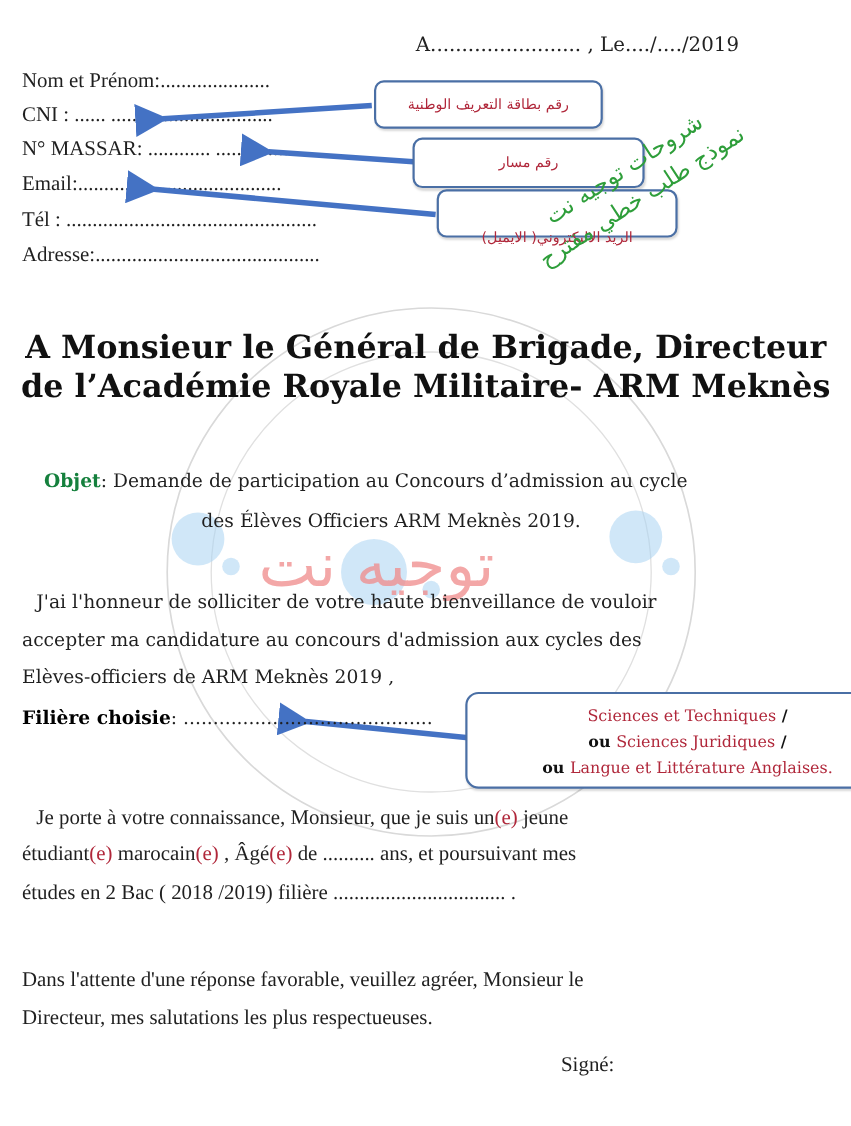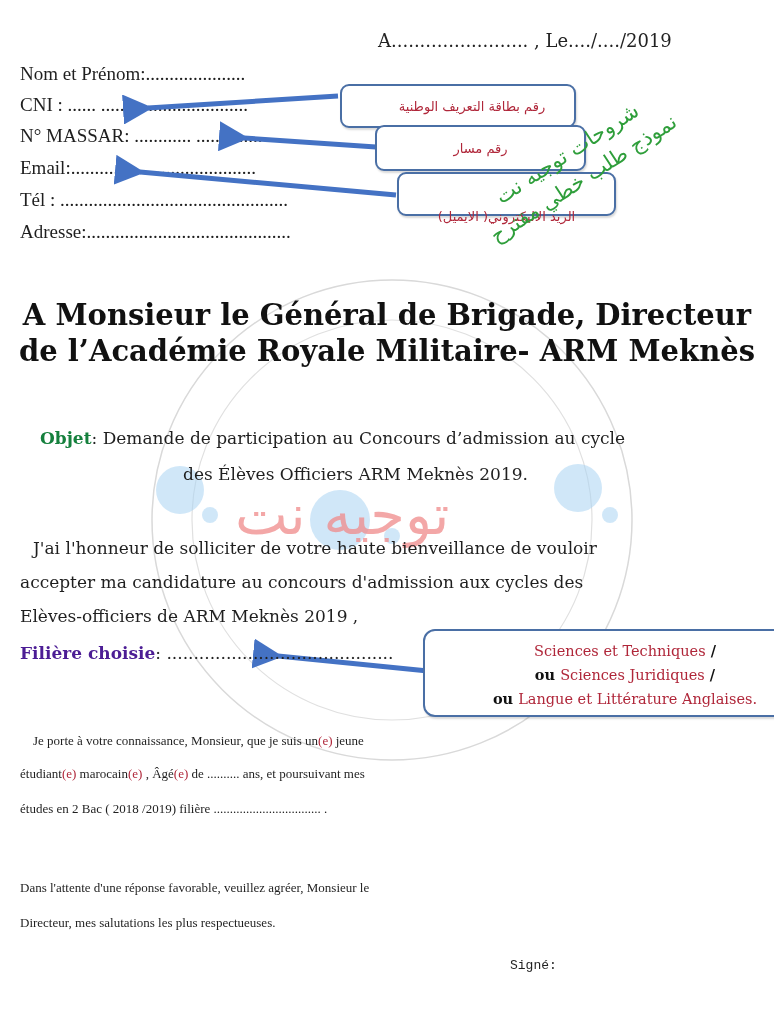--- a/index.html
+++ b/index.html
@@ -6,21 +6,21 @@
   body { width:774px; height:1024px; position:relative; overflow:hidden;
          font-family:"Liberation Serif","DejaVu Serif",serif; color:#1f1f1f; }
   .abs { position:absolute; white-space:nowrap; }
   .wm { position:absolute; pointer-events:none; }
   .fld { font-size:19px; left:20px; }
   .slab { font-family:"DejaVu Serif",serif; font-size:17px; }
   .callout { position:absolute; border:2px solid #4a6fa5; border-radius:9px; background:#fff;
              display:flex; align-items:center; justify-content:center;
              color:#b0273a; font-family:"DejaVu Sans",sans-serif; font-size:13px; box-shadow:1px 2px 2px rgba(0,0,0,0.15); }
   .title { font-family:"DejaVu Serif",serif; font-weight:bold; font-size:29px; color:#111; text-align:center; width:774px; left:0; }
-  .body-line { font-size:13px; left:20px; }
+  .body-line { font-size:19px; left:20px; }
   .red { color:#b0273a; }
   .filiere-box { position:absolute; left:423px; top:629px; width:404px; height:88px;
     border:2px solid #4a6fa5; border-radius:12px; background:#fff; box-shadow:1px 2px 2px rgba(0,0,0,0.15);
     font-family:"DejaVu Serif",serif; font-size:14.5px; text-align:center; line-height:23px; padding-top:8px; box-sizing:border-box; }
   .filiere-box b { color:#111; }
 </style>
 </head>
 <body>
 
 <svg class="wm" width="774" height="1024" style="left:0;top:0;">
@@ -63,21 +63,21 @@
     </marker>
   </defs>
   <g stroke="#4472c4" stroke-width="5" fill="none">
     <line x1="338" y1="96" x2="148" y2="108" marker-end="url(#ah)"></line>
     <line x1="376" y1="147" x2="244" y2="138" marker-end="url(#ah)"></line>
     <line x1="396" y1="195" x2="140" y2="172" marker-end="url(#ah)"></line>
     <line x1="428" y1="671" x2="278" y2="656" marker-end="url(#ah)"></line>
   </g>
 </svg>
 
-<div class="callout" style="left:340px;top:84px;width:204px;height:40px;padding-left:28px;">
+<div class="callout" style="left:340px;top:73px;width:204px;height:40px;">
   <span style="direction:rtl;">رقم بطاقة التعريف الوطنية</span>
 </div>
 <div class="callout" style="left:375px;top:125px;width:207px;height:42px;">
   <span style="direction:rtl;">رقم مسار</span>
 </div>
 <div class="callout" style="left:397px;top:172px;width:215px;height:40px;">
   <span style="direction:rtl;margin-top:44px;">الريد الاليكتروني( الايميل)</span>
 </div>
 
 <div class="abs" style="left:468px;top:200px;transform:rotate(-33deg);transform-origin:left top;font-family:'DejaVu Sans',sans-serif;font-size:21px;color:#2e9e3a;direction:rtl;line-height:30px;text-align:center;">
@@ -91,32 +91,32 @@
 <div class="abs slab" style="left:40px;top:428px;">
   <b style="color:#15803d;">Objet</b><span>: Demande de participation au Concours d’admission au cycle</span>
 </div>
 <div class="abs slab" style="left:183px;top:464px;">des Élèves Officiers ARM Meknès 2019.</div>
 
 <div class="abs slab" style="left:33px;top:538px;">J'ai l'honneur de solliciter de votre haute bienveillance de vouloir</div>
 <div class="abs slab" style="left:20px;top:572px;">accepter ma candidature au concours d'admission aux cycles des</div>
 <div class="abs slab" style="left:20px;top:606px;">Elèves-officiers de ARM Meknès 2019 ,</div>
 
 <div class="abs slab" style="left:20px;top:643px;">
-  <b style="color:#4c1d95;">Filière choisie</b><span>: ..........................................</span>
+  <b style="color:#000000;">Filière choisie</b><span>: ..........................................</span>
 </div>
 <div class="filiere-box">
   <div><b></b><span class="red">Sciences et Techniques</span><b> /</b></div>
   <div><b>ou </b><span class="red">Sciences Juridiques</span><b>  /</b></div>
   <div><b>ou </b><span class="red">Langue et Littérature Anglaises.</span><b></b></div>
 </div>
 
 <div class="abs body-line" style="left:33px;top:733px;">
   <span>Je porte à votre connaissance, Monsieur, que je suis un</span><span class="red">(e)</span><span> jeune</span>
 </div>
 <div class="abs body-line" style="top:766px;">
   <span>étudiant</span><span class="red">(e)</span><span> marocain</span><span class="red">(e)</span><span>  , Âgé</span><span class="red">(e)</span><span>  de .......... ans, et poursuivant mes</span>
 </div>
 <div class="abs body-line" style="top:801px;">études en 2 Bac ( 2018 /2019) filière ................................. .</div>
 
 <div class="abs body-line" style="top:880px;">Dans l'attente d'une réponse favorable, veuillez agréer, Monsieur le</div>
 <div class="abs body-line" style="top:915px;">Directeur, mes salutations les plus respectueuses.</div>
 
-<div class="abs body-line" style="left:510px;top:958px;font-family:Liberation Mono, monospace;">Signé:</div>
+<div class="abs body-line" style="left:510px;top:958px;">Signé:</div>
 
 </body></html>

